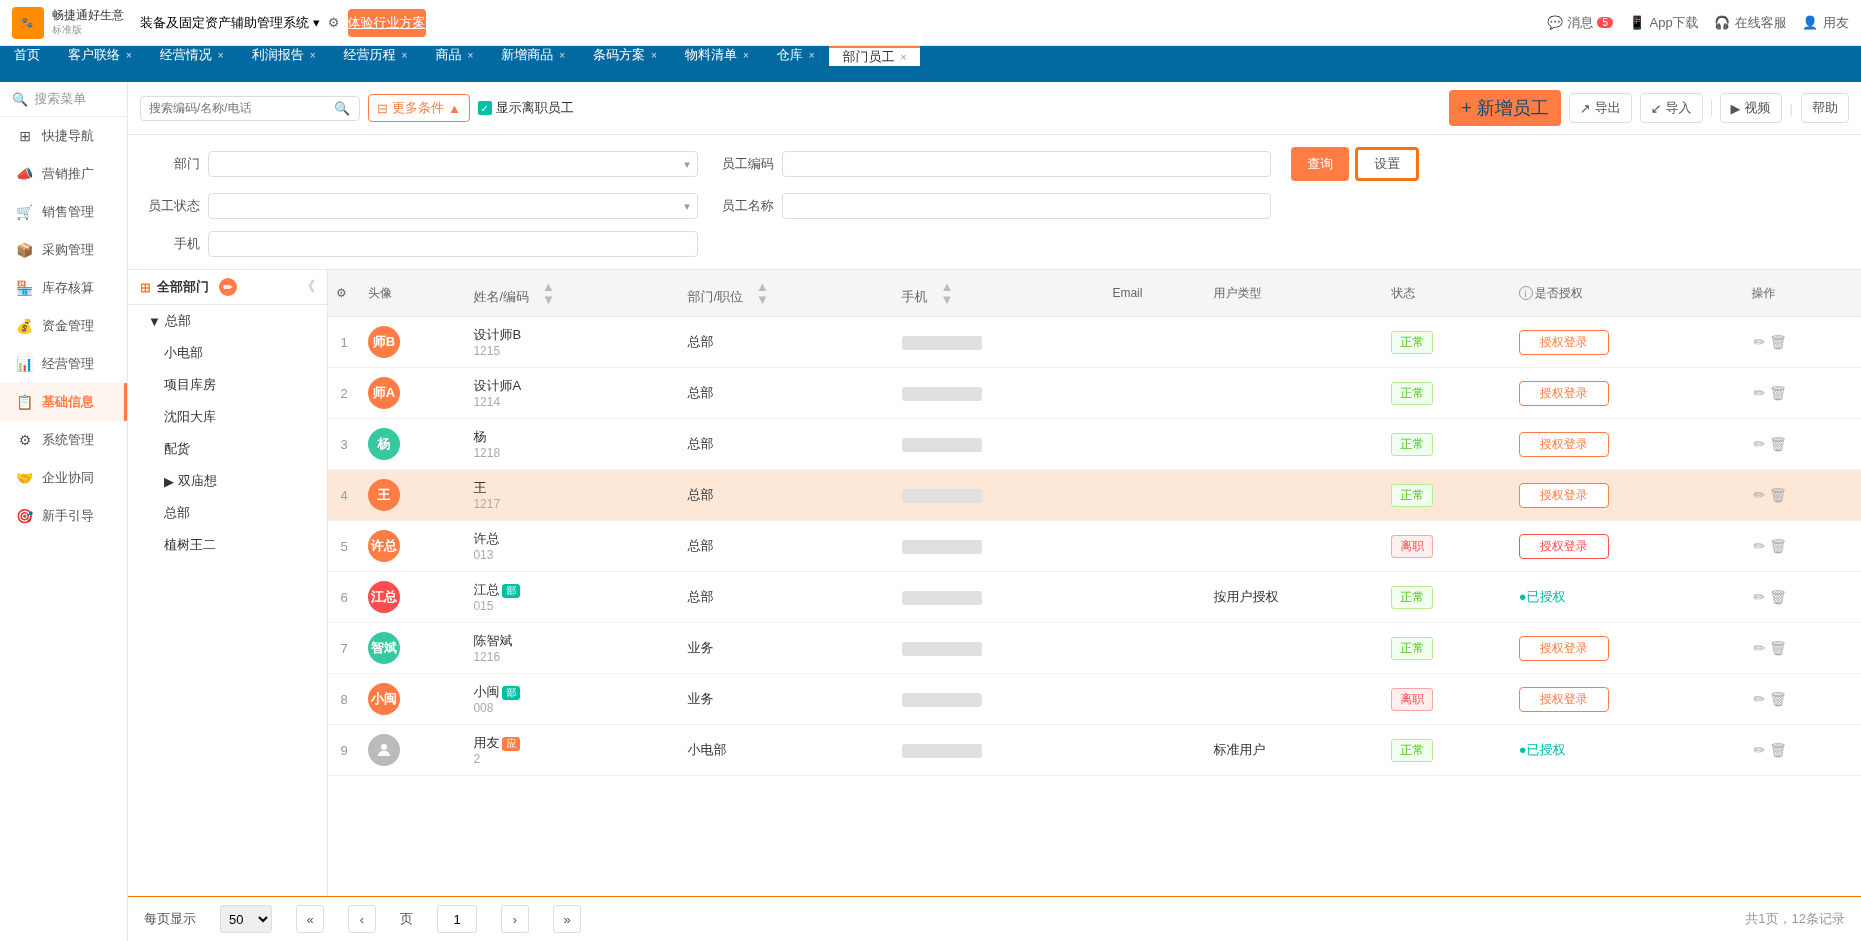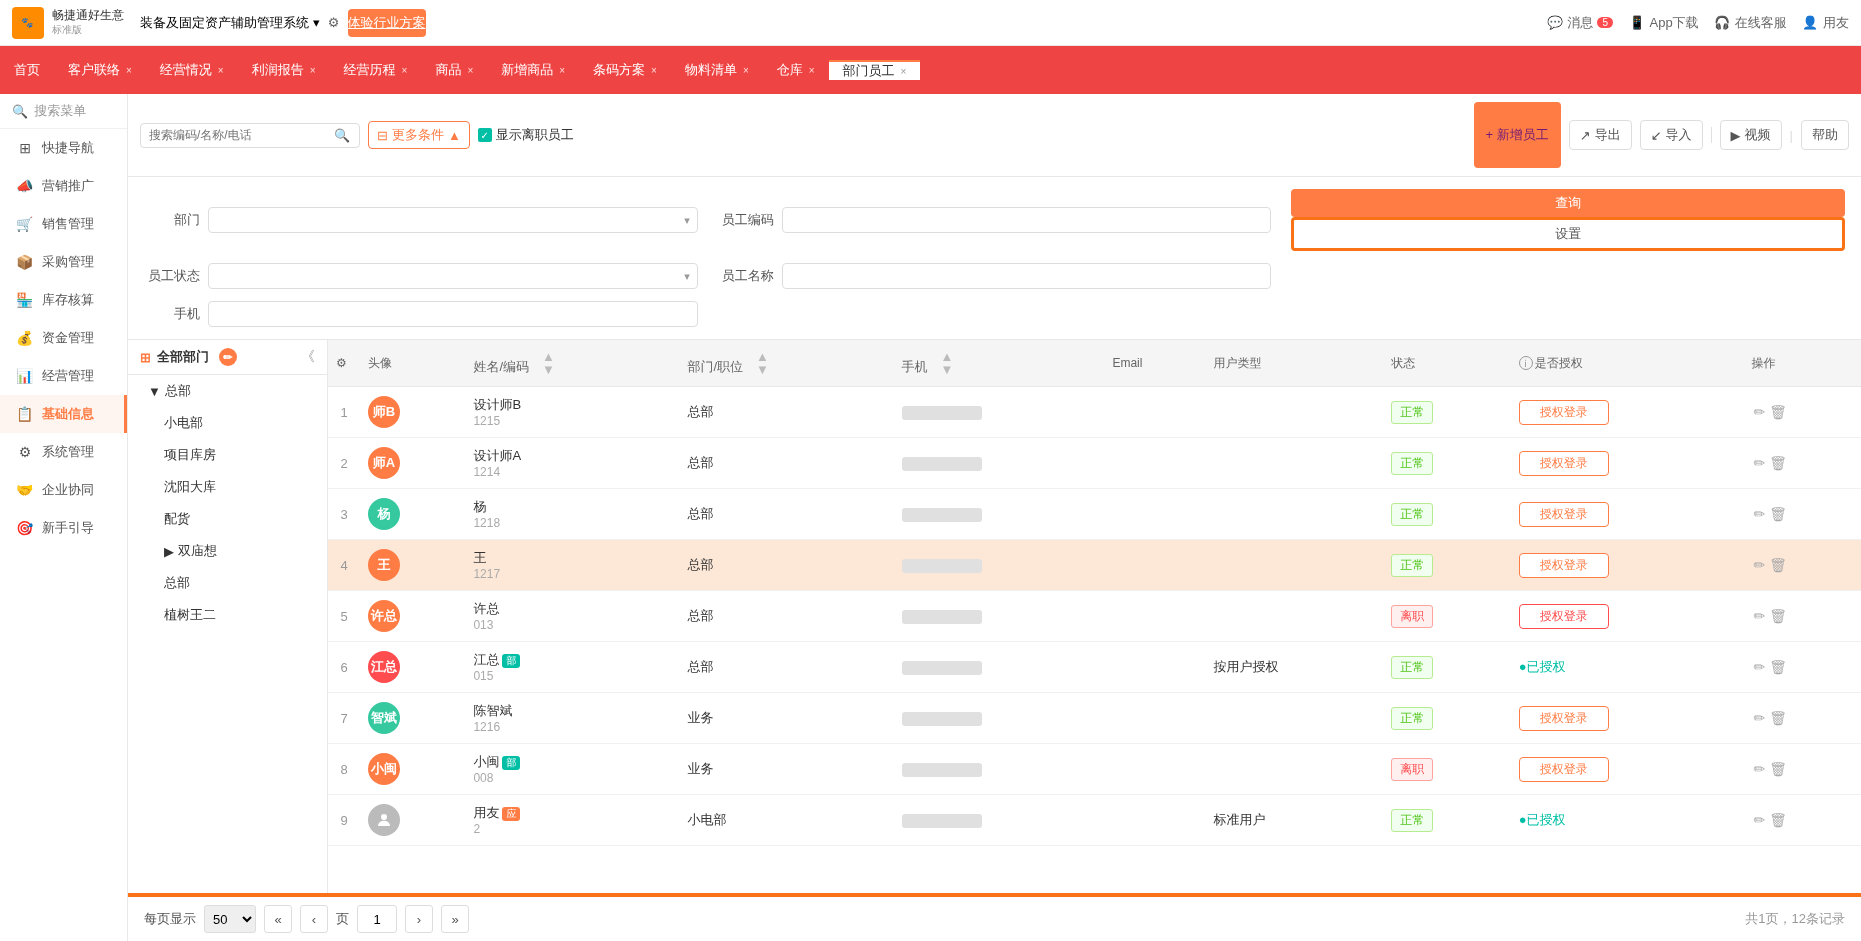--- a/index.html
+++ b/index.html
@@ -12,21 +12,21 @@
     .logo-text { font-size: 12px; color: #333; line-height: 1.3; }
     .logo-sub { font-size: 10px; color: #999; }
     .top-actions { display: flex; align-items: center; gap: 16px; margin-left: auto; }
     .top-btn { display: flex; align-items: center; gap: 4px; color: #666; cursor: pointer; font-size: 12px; }
     .badge { background: #ff4d4f; color: #fff; border-radius: 8px; padding: 0 4px; font-size: 10px; min-width: 16px; text-align: center; }
     .trial-btn { background: #ff7d45; color: #fff; border: none; border-radius: 4px; padding: 5px 0; cursor: pointer; font-size: 13px; text-decoration: underline; }
     .gear-icon { width: 28px; height: 28px; display: flex; align-items: center; justify-content: center; color: #666; cursor: pointer; }
     .title-dropdown { display: flex; align-items: center; gap: 4px; }
 
     
-    .nav-tabs { background: #ef4444; height: 48px; display: flex; align-items: center; flex-shrink: 0; overflow: hidden; }
+    .nav-tabs { background: #0369a1; height: 36px; display: flex; align-items: flex-start; flex-shrink: 0; overflow: hidden; }
     .nav-tab { display: flex; align-items: center; padding: 0 14px; color: #fff; cursor: pointer; font-size: 13px; white-space: nowrap; gap: 4px; }
     .nav-tab.active { background: #fff; color: #333; border-top: 2px solid #ff7d45; }
     .nav-tab .close-x { font-size: 10px; color: rgba(255,255,255,0.8); margin-left: 2px; }
     .nav-tab.active .close-x { color: #999; }
 
     
     .main-content { display: flex; flex: 1; overflow: hidden; }
 
     
     .sidebar { width: 128px; background: #fff; border-right: 1px solid #e8e8e8; overflow-y: auto; flex-shrink: 0; }
@@ -39,21 +39,21 @@
     .page-area { flex: 1; display: flex; flex-direction: column; overflow: hidden; }
 
     
     .content-header { background: #fff; padding: 8px 12px; border-bottom: 1px solid #e8e8e8; display: flex; align-items: center; gap: 8px; flex-shrink: 0; }
     .search-input-wrap { display: flex; align-items: center; border: 1px solid #ddd; border-radius: 4px; padding: 4px 8px; gap: 4px; width: 220px; }
     .search-input-wrap input { border: none; outline: none; flex: 1; font-size: 12px; color: #333; }
     .filter-btn { display: flex; align-items: center; gap: 4px; color: #ff7d45; cursor: pointer; font-size: 12px; border: 1px solid #ff7d45; border-radius: 4px; padding: 4px 8px; }
     .show-left-label { display: flex; align-items: center; gap: 4px; color: #333; font-size: 12px; cursor: pointer; }
     .checkbox-icon { width: 14px; height: 14px; background: #00bfa5; border-radius: 2px; display: flex; align-items: center; justify-content: center; color: #fff; font-size: 10px; }
     .action-btns { margin-left: auto; display: flex; align-items: center; gap: 8px; }
-    .add-employee-btn { background: #ff7d45; color: #701a75; border: none; border-radius: 4px; padding: 24px 12px; cursor: pointer; display: flex; align-items: center; gap: 4px; font-size: 13px; }
+    .add-employee-btn { background: #ff7d45; color: #0c4a6e; border: none; border-radius: 4px; padding: 6px 12px; cursor: pointer; display: flex; align-items: center; gap: 4px; font-size: 18px; }
     .outline-btn { background: #fff; color: #555; border: 1px solid #ddd; border-radius: 4px; padding: 5px 10px; cursor: pointer; display: flex; align-items: center; gap: 4px; font-size: 12px; }
     .divider-v { width: 1px; height: 16px; background: #e0e0e0; }
 
     
     .filter-panel { background: #fff; padding: 12px 16px; border-bottom: 1px solid #e8e8e8; display: grid; grid-template-columns: 1fr 1fr 1fr; gap: 12px 20px; flex-shrink: 0; }
     .filter-row { display: flex; align-items: center; gap: 8px; }
     .filter-label { color: #555; font-size: 13px; white-space: nowrap; min-width: 56px; text-align: right; }
     .filter-input { flex: 1; border: 1px solid #ddd; border-radius: 4px; padding: 5px 8px; font-size: 12px; outline: none; color: #333; }
     .btn-search { background: #ff7d45; color: #fff; border: none; border-radius: 4px; padding: 5px 16px; cursor: pointer; font-size: 13px; }
     .btn-set { background: #fff; color: #555; border: 3px solid #f97316; border-radius: 4px; padding: 5px 16px; cursor: pointer; font-size: 13px; }
@@ -81,21 +81,21 @@
     .status-normal { background: #f0fff0; color: #52c41a; border: 1px solid #b7eb8f; }
     .status-left { background: #fff0f0; color: #ff4d4f; border: 1px solid #ffa39e; }
     .auth-btn { border: 1px solid #ff7d45; color: #ff7d45; background: #fff; border-radius: 4px; padding: 3px 20px; cursor: pointer; font-size: 12px; white-space: nowrap; }
     .auth-btn.red { border-color: #ff4d4f; color: #ff4d4f; }
     .action-icon { color: #aaa; cursor: pointer; font-size: 14px; margin: 0 2px; }
     .member-tag { display: inline-block; background: #00bfa5; color: #fff; border-radius: 3px; padding: 0 4px; font-size: 10px; margin-left: 3px; }
     .member-tag-orange { background: #ff7d45; }
     .phone-blur { display: inline-block; background: #e0e0e0; border-radius: 3px; width: 80px; height: 14px; vertical-align: middle; }
 
     
-    .table-footer { background: #fff; border-top: 4px solid #f97316; padding: 8px 16px; display: flex; align-items: center; gap: 8px; font-size: 13px; color: #555; flex-shrink: 0; }
+    .table-footer { background: #fff; border-top: 1px solid #f97316; padding: 8px 16px; display: flex; align-items: center; gap: 24px; font-size: 13px; color: #555; flex-shrink: 0; }
     .page-btn { border: 1px solid #ddd; background: #fff; border-radius: 3px; width: 28px; height: 28px; display: flex; align-items: center; justify-content: center; cursor: pointer; color: #555; }
     .page-input { border: 1px solid #ddd; border-radius: 3px; width: 40px; height: 28px; text-align: center; outline: none; font-size: 13px; }
     .page-total { margin-left: auto; color: #999; }
 
     .select-wrap { position: relative; display: flex; align-items: center; }
     .select-wrap select { appearance: none; border: 1px solid #ddd; border-radius: 4px; padding: 5px 24px 5px 8px; font-size: 12px; outline: none; background: #fff; color: #333; width: 100%; }
     .select-wrap::after { content: '▾'; position: absolute; right: 8px; pointer-events: none; color: #999; font-size: 11px; }
 
     .table-col-setting { width: 32px; text-align: center; cursor: pointer; }
     .th-sort { display: flex; align-items: flex-end; gap: 13px; }
@@ -284,21 +284,21 @@
         <div class="select-wrap" style="flex:1;">
           <select>
             <option value=""></option>
           </select>
         </div>
       </div>
       <div class="filter-row">
         <span class="filter-label">员工编码</span>
         <input class="filter-input" style="">
       </div>
-      <div style="display:flex; flex-direction:column; gap:0;">
+      <div style="display:flex; flex-direction:row; gap:6px;">
         <button class="btn-search">查询</button>
         <button class="btn-set">设置</button>
       </div>
       <div class="filter-row">
         <span class="filter-label">员工状态</span>
         <div class="select-wrap" style="flex:1;">
           <select>
             <option value=""></option>
           </select>
         </div>

